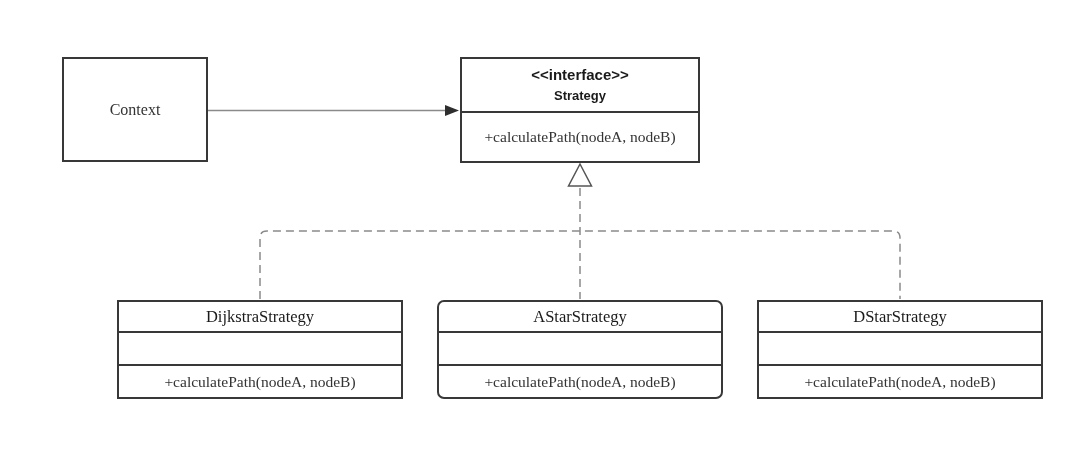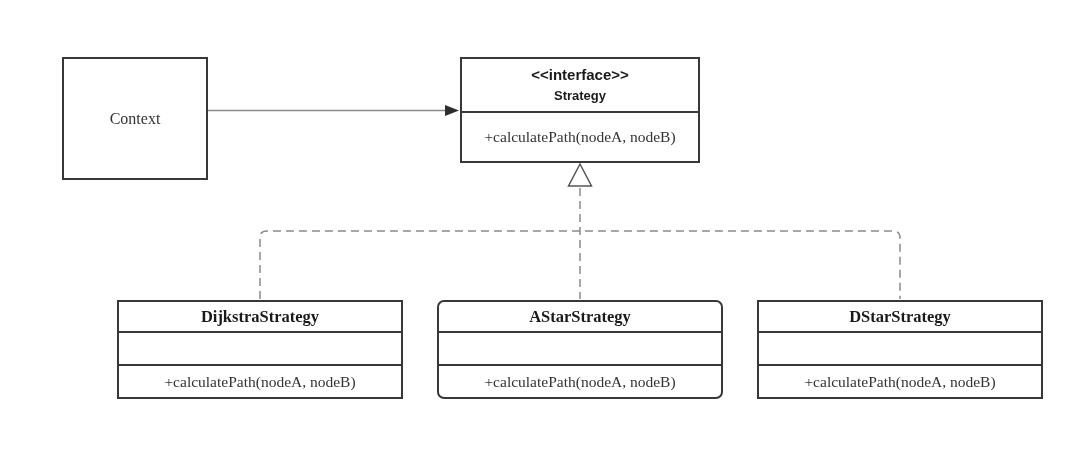--- a/index.html
+++ b/index.html
@@ -24,21 +24,21 @@
   .uml-box {
     position: absolute;
     box-sizing: border-box;
     border: 2px solid #383838;
     background: #ffffff;
     color: #333333;
   }
   
   .context-box {
     left: 62px; top: 57px;
-    width: 146px; height: 123px;
+    width: 146px; height: 105px;
     display: flex;
     align-items: center;
     justify-content: center;
     font-size: 16px;
   }
   
   .interface-box {
     left: 460px; top: 57px;
     width: 240px; height: 106px;
     display: flex;
@@ -73,21 +73,21 @@
   }
   .impl-dijkstra { left: 117px; }
   .impl-astar    { left: 437px; border-radius: 7px; }
   .impl-dstar    { left: 757px; text-align: right; }
   .impl-title {
     height: 29px;
     border-bottom: 2px solid #383838;
     display: flex;
     align-items: center;
     justify-content: center;
-    font-weight: bold;
+    font-weight: normal;
     font-size: 16.5px;
     color: #1a1a1a;
   }
   .impl-fields {
     height: 31px;
     border-bottom: 2px solid #383838;
   }
   .impl-method {
     flex: 1;
     display: flex;

